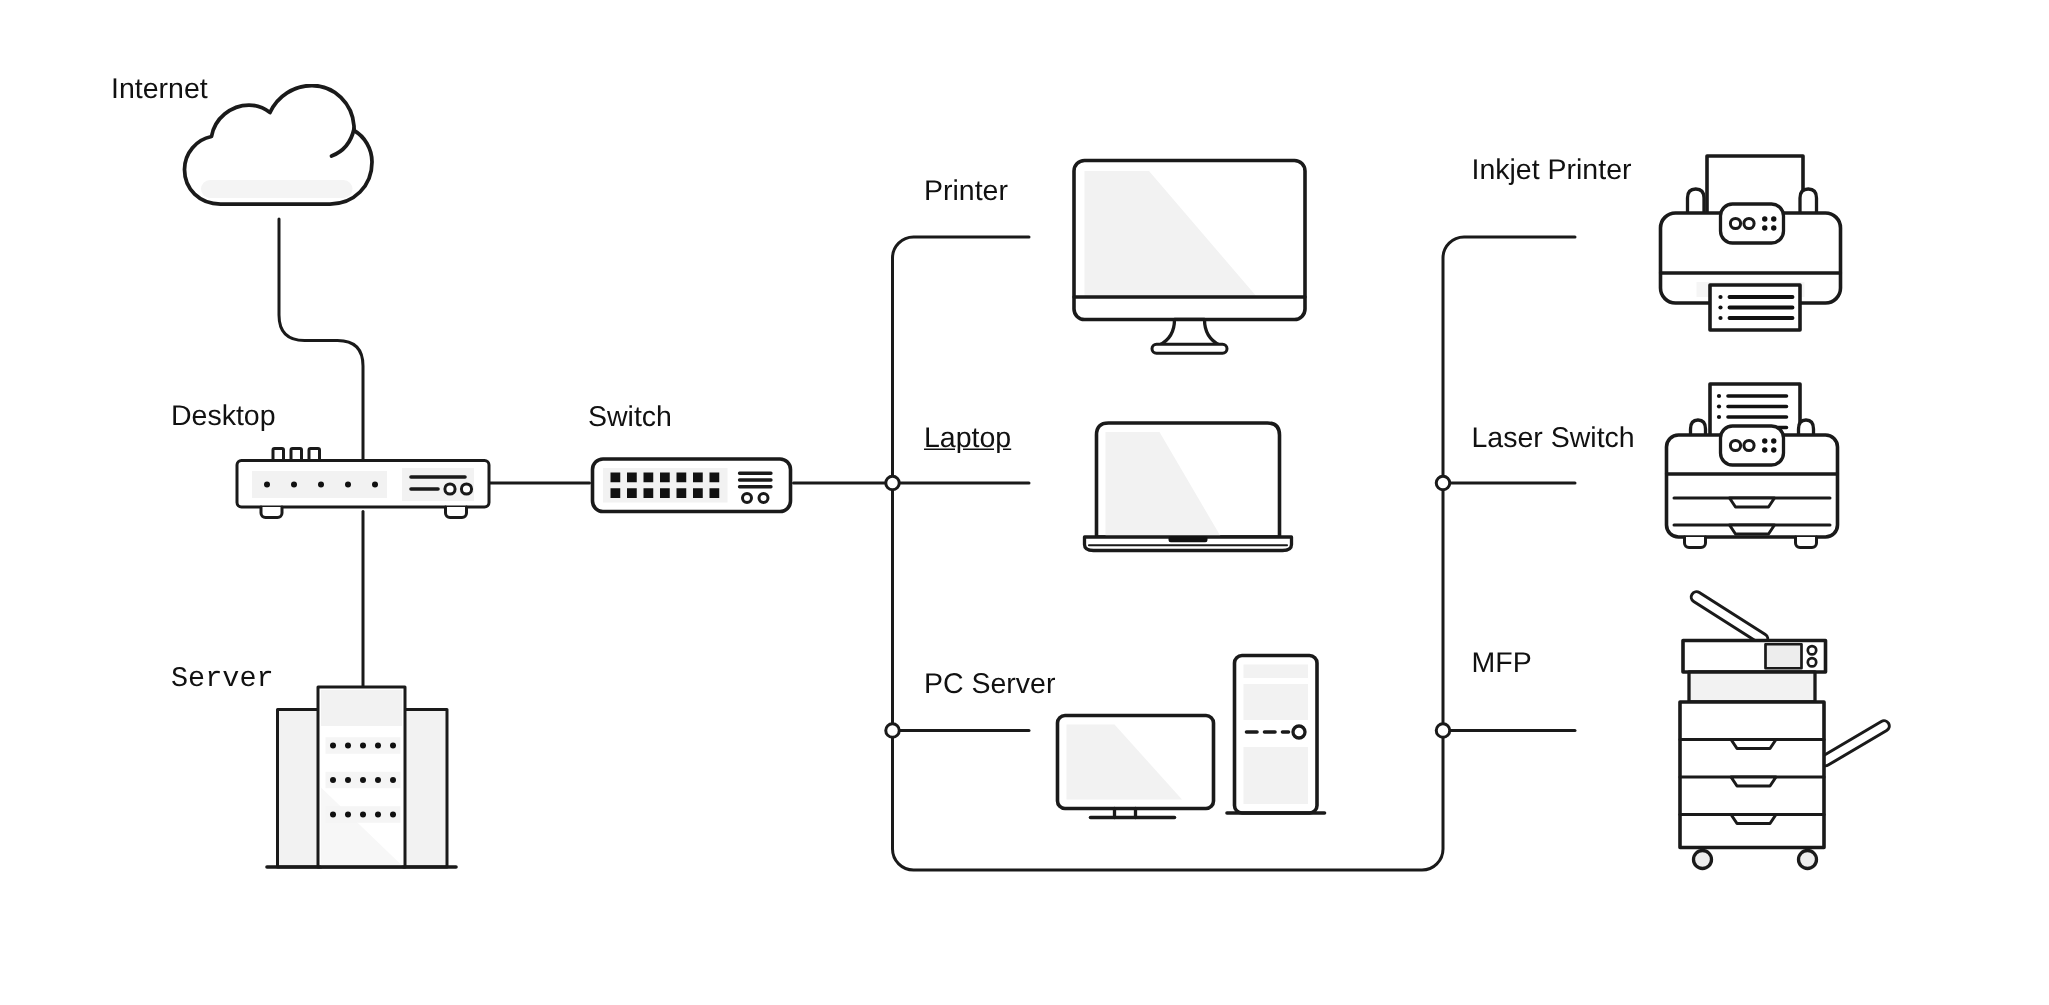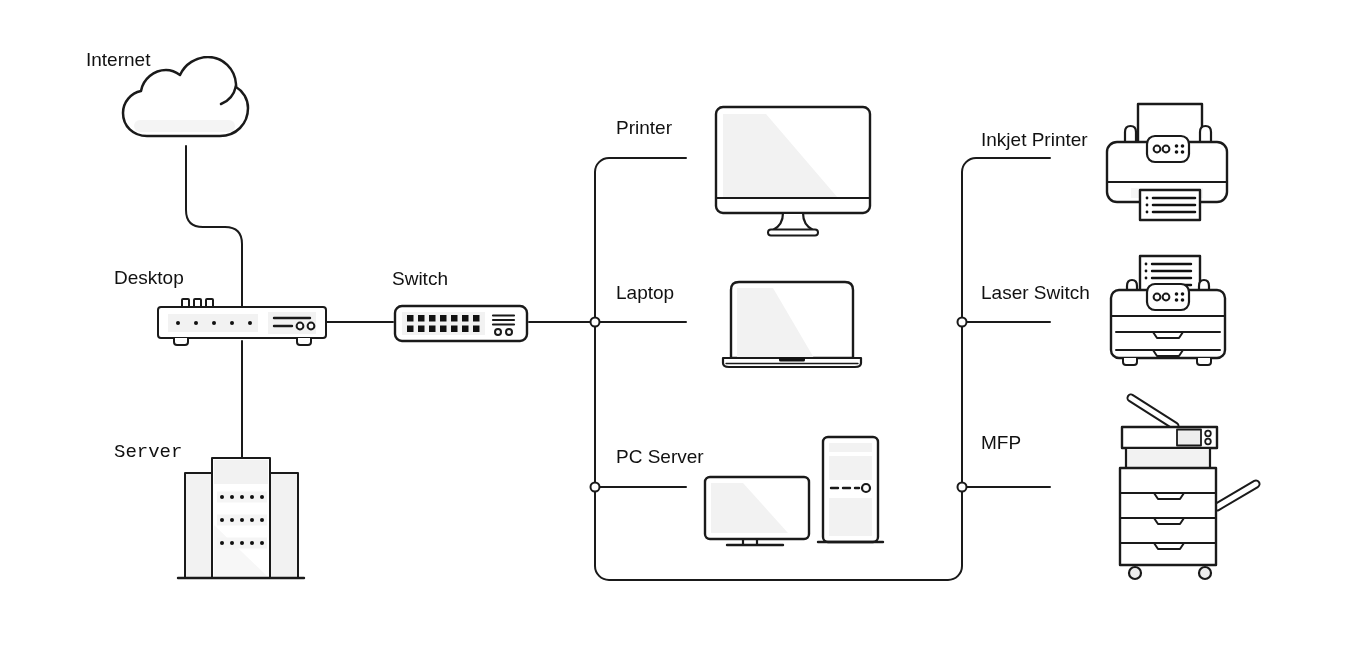--- a/index.html
+++ b/index.html
@@ -29,28 +29,28 @@
     <path d="M962,322 H1050"></path>
     <path d="M962,487 H1050"></path>
     <g fill="#ffffff">
       <circle cx="595" cy="322" r="4.5"></circle>
       <circle cx="595" cy="487" r="4.5"></circle>
       <circle cx="962" cy="322" r="4.5"></circle>
       <circle cx="962" cy="487" r="4.5"></circle>
     </g>
   </svg>
 
-  <div class="node-label" style="left:74px;top:50px;margin-left:12px;">Internet</div>
+  <div class="node-label" style="left:74px;top:50px;">Internet</div>
   <div class="node-label" style="left:114px;top:268px;">Desktop</div>
   <div class="node-label" style="left:392px;top:269px;">Switch</div>
   <div class="node-label" style="left:114px;top:442px;font-family:Liberation Mono, monospace;">Server</div>
   <div class="node-label" style="left:616px;top:118px;">Printer</div>
-  <div class="node-label" style="left:616px;top:283px;">Laptop</div>
+  <div class="node-label" style="left:616px;top:283px;text-decoration:underline;">Laptop</div>
   <div class="node-label" style="left:616px;top:447px;text-align:center;">PC Server</div>
-  <div class="node-label" style="left:981px;top:130px;">Inkjet Printer</div>
+  <div class="node-label" style="left:981px;top:104px;">Inkjet Printer</div>
   <div class="node-label" style="left:981px;top:283px;">Laser Switch</div>
   <div class="node-label" style="left:981px;top:433px;">MFP</div>
 
   <div class="icon" style="left:120px;top:56px;">
     <svg width="130" height="92" viewBox="0 0 130 92">
       <path d="M100,80 H27 C13,80 3,70 3,57 C3,46 11,37 21,35 C23,23 34,14 46,14 C51,14 56,16 60,19 C65,8 76,1 88,1 C103,1 115,13 116,28 L116,31 C123,35 128,43 128,52 C128,68 116,80 100,80 Z" fill="#ffffff" stroke="#1a1a1a" stroke-width="2.5" stroke-linejoin="round"></path>
       <rect x="14" y="64" width="101" height="12" rx="6" fill="#f4f4f4"></rect>
       <path d="M116,30 C114,39 109,45 101,48" fill="none" stroke="#1a1a1a" stroke-width="2.5" stroke-linecap="round"></path>
     </svg>
   </div>

